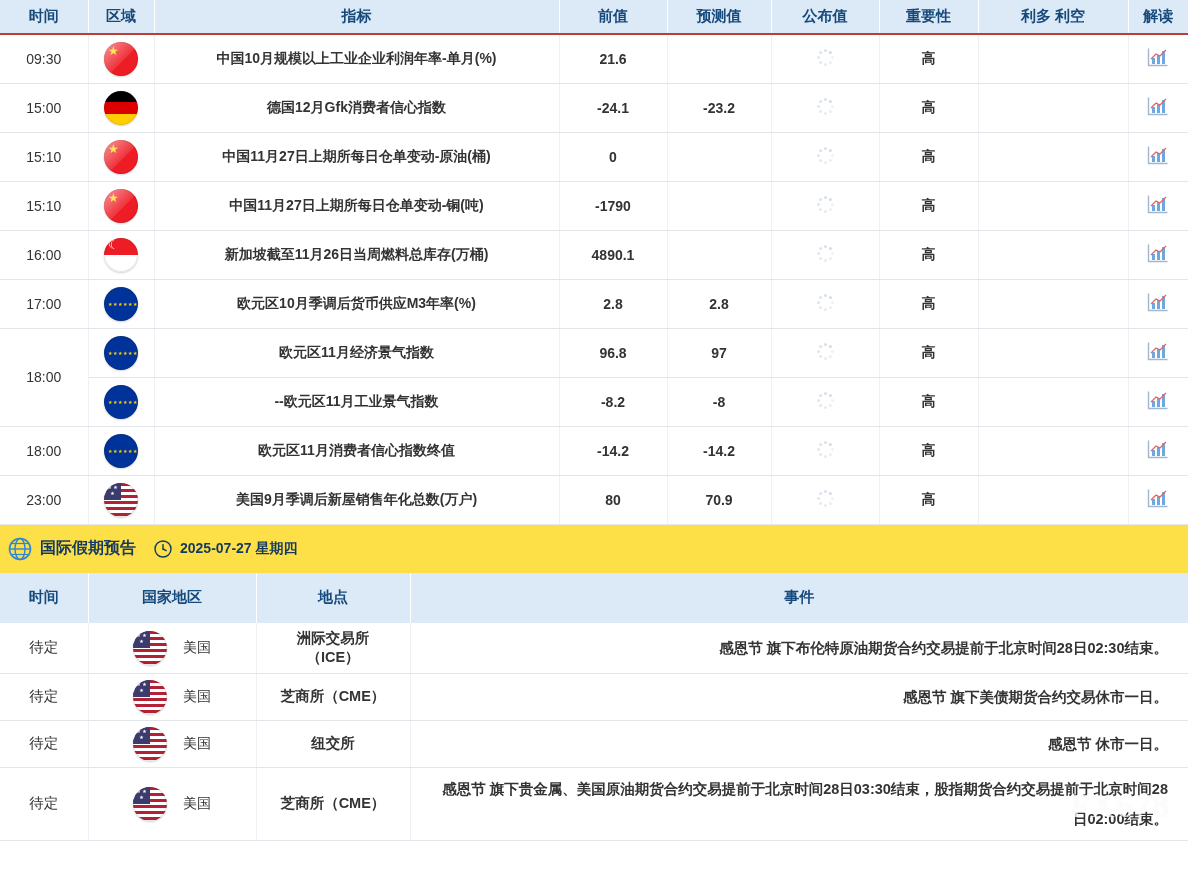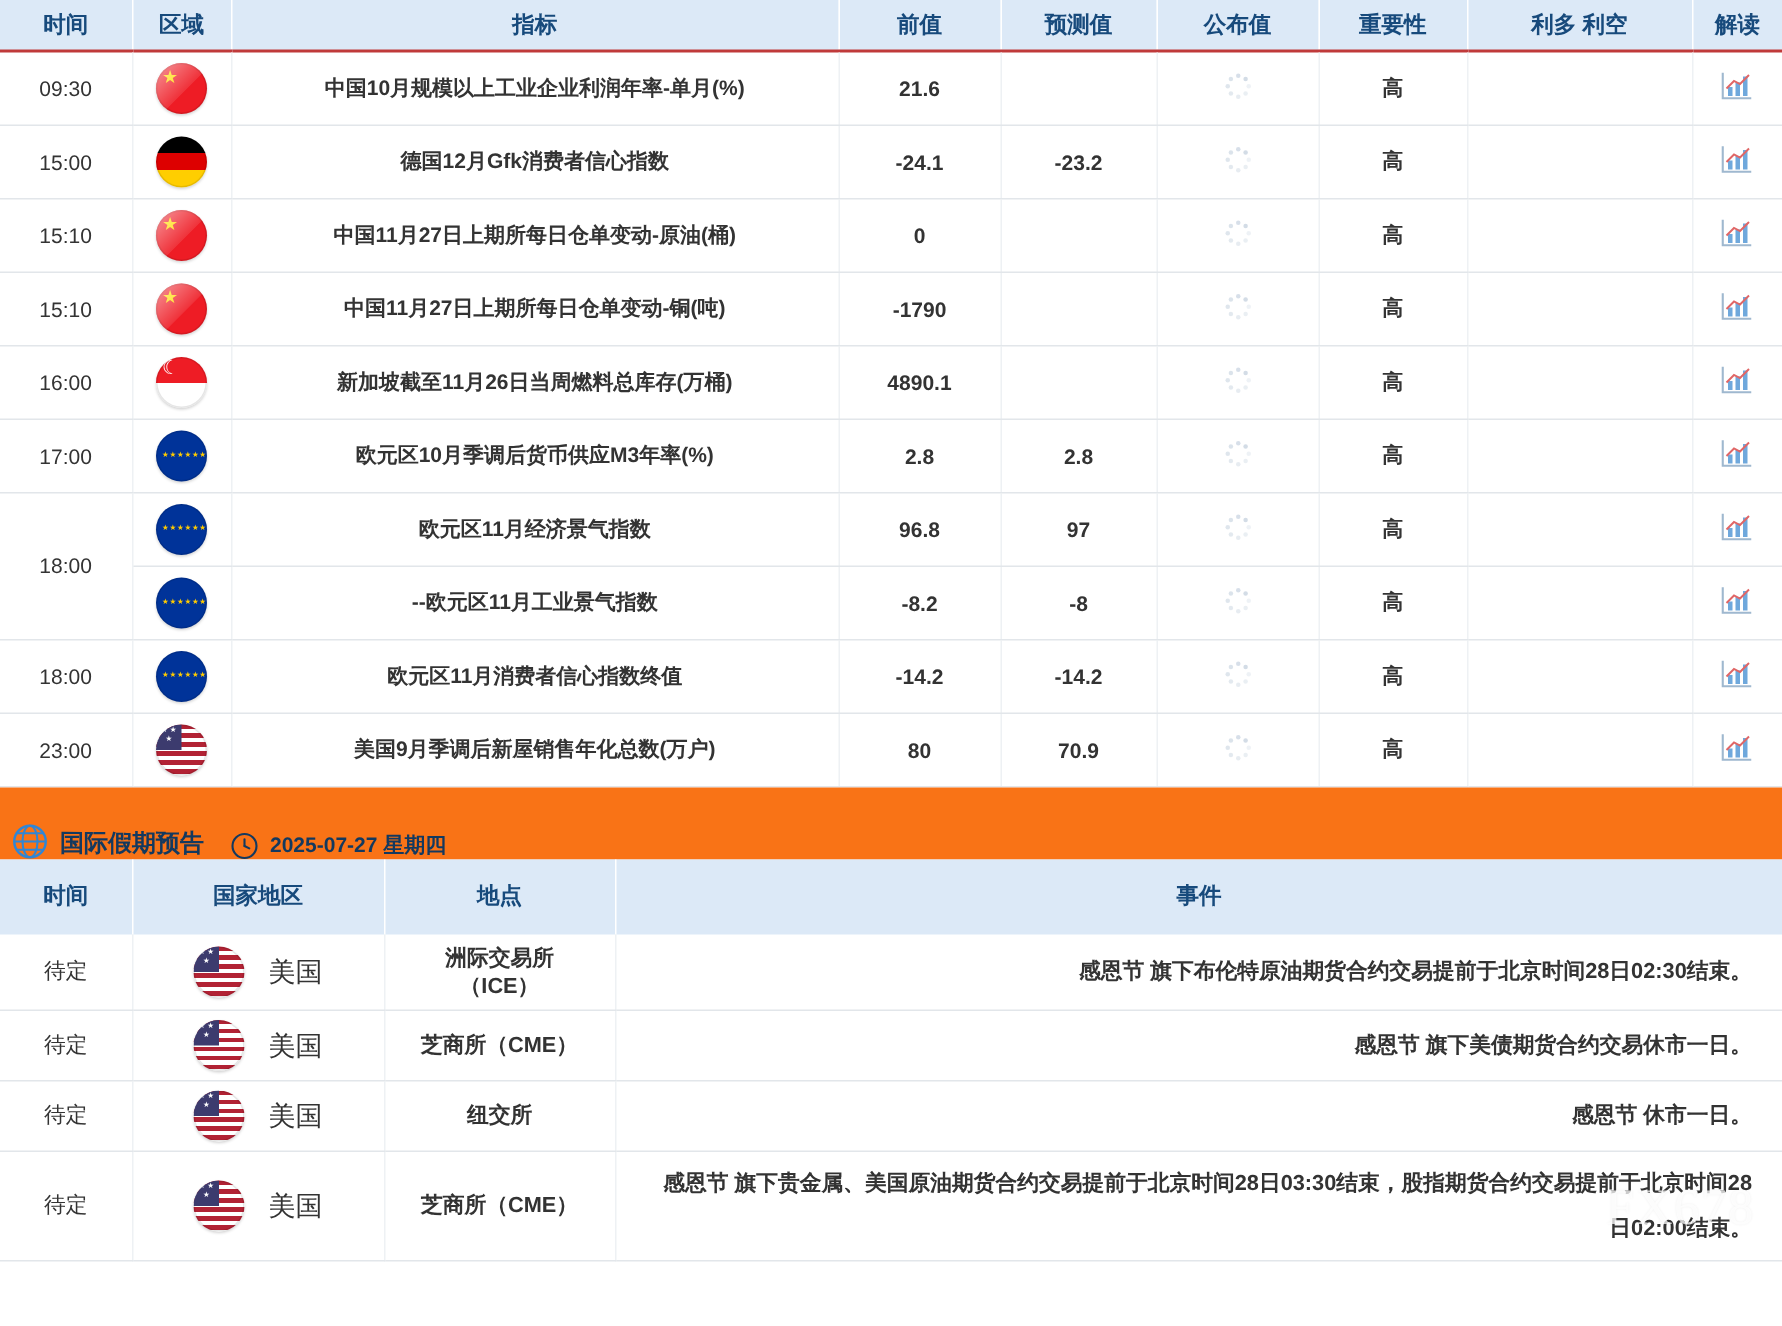--- a/index.html
+++ b/index.html
@@ -93,22 +93,22 @@
     width: 3px; height: 3px; margin: -1.5px; border-radius: 50%;
     background: #cfd9e4;
   }
 
   
   .chart-icon { display:inline-block; width:22px; height:20px; position:relative; }
   .chart-icon svg { display:block; }
 
   
   .holiday-head {
-    height: 48px; display: flex; align-items: flex-end; gap: 8px;
-    padding-left: 8px; background: #f97316;
+    height: 48px; display: flex; align-items: center; gap: 8px;
+    padding-left: 8px; background: #fde047;
   }
   .globe-icon { width:24px; height:24px; }
   .holiday-title { font-size: 16px; font-weight: bold; color: #13395f; }
   .clock-icon { width: 18px; height: 18px; margin-left: 10px; }
   .holiday-date { font-size: 14px; font-weight: bold; color: #13395f; }
 
   table.hol {
     width: 1188px; border-collapse: collapse; table-layout: fixed;
   }
   table.hol thead th {
@@ -123,21 +123,21 @@
     font-size: 14.5px; color: #333; text-align: center; vertical-align: middle;
     padding: 6px 20px;
   }
   table.hol td:last-child { border-right: none; text-align: right; }
   .h-time { color:#333; }
   .h-country { color:#333; }
   .h-country .flag { margin-right: 8px; }
   .h-place { color:#d02b2b; font-weight: bold; }
   .h-event { color:#d02b2b; font-weight: bold; text-align:left; padding-left: 14px; line-height: 30px; }
 
-  .country-cell { display:flex; align-items:center; justify-content:center; gap:8px; font-size:18px; }
+  .country-cell { display:flex; align-items:center; justify-content:center; gap:8px; font-size:14px; }
 
   .watermark {
     position: absolute; right: 18px; bottom: 16px;
     font-size: 34px; color: rgba(255,255,255,.75);
     font-family: "Liberation Serif", serif; letter-spacing: 1px;
     pointer-events: none; text-shadow: 0 0 2px rgba(0,0,0,.06); margin-top: 34px;
   }
 </style>
 </head>
 <body>

